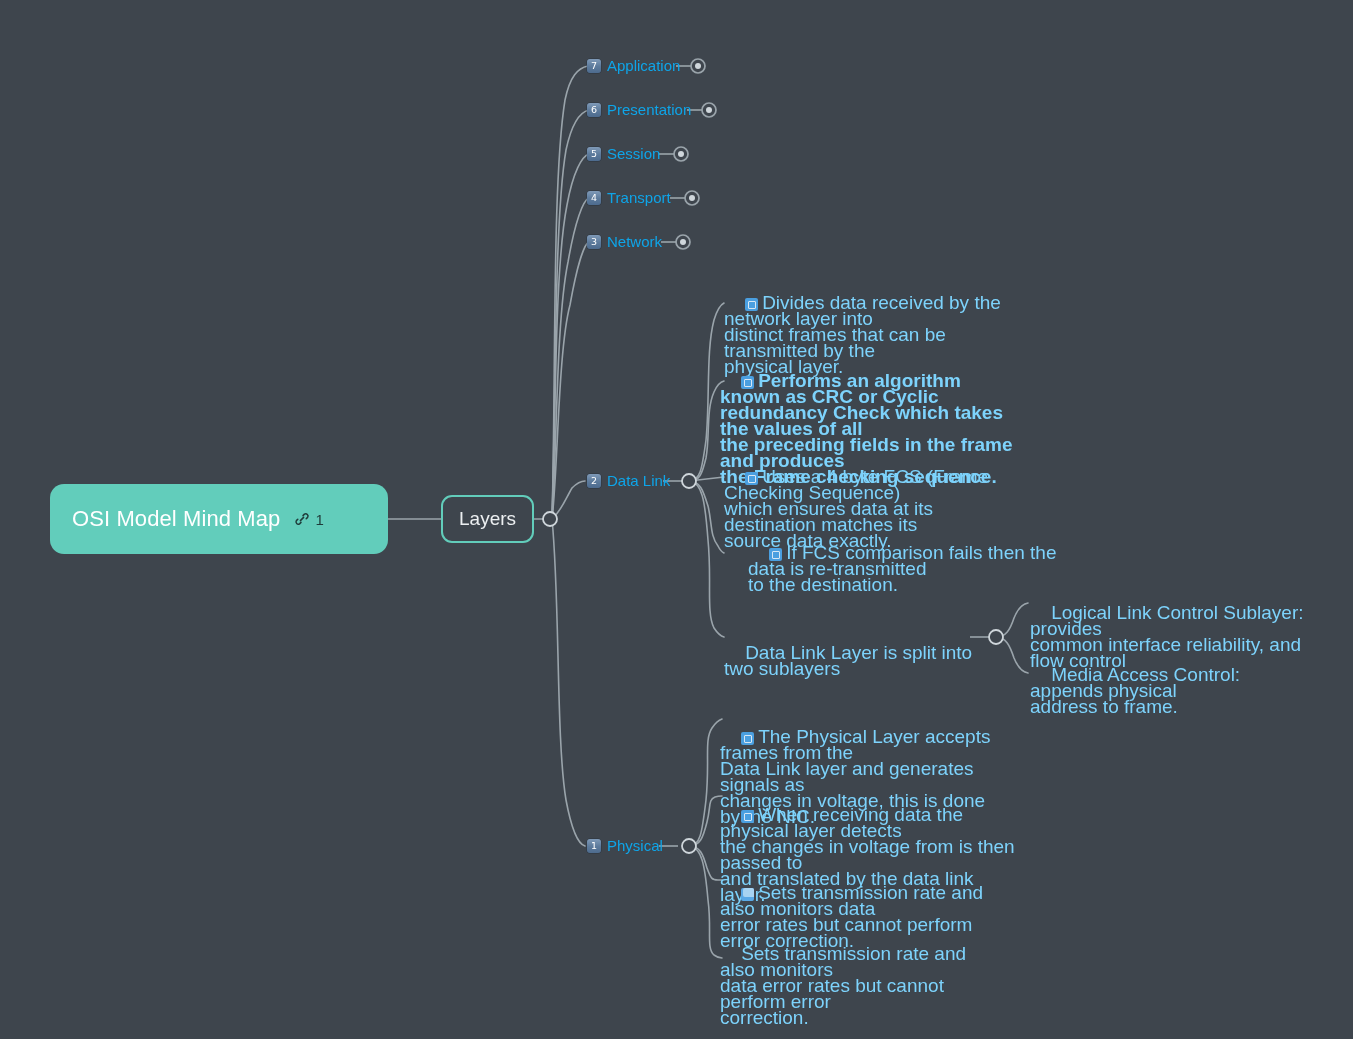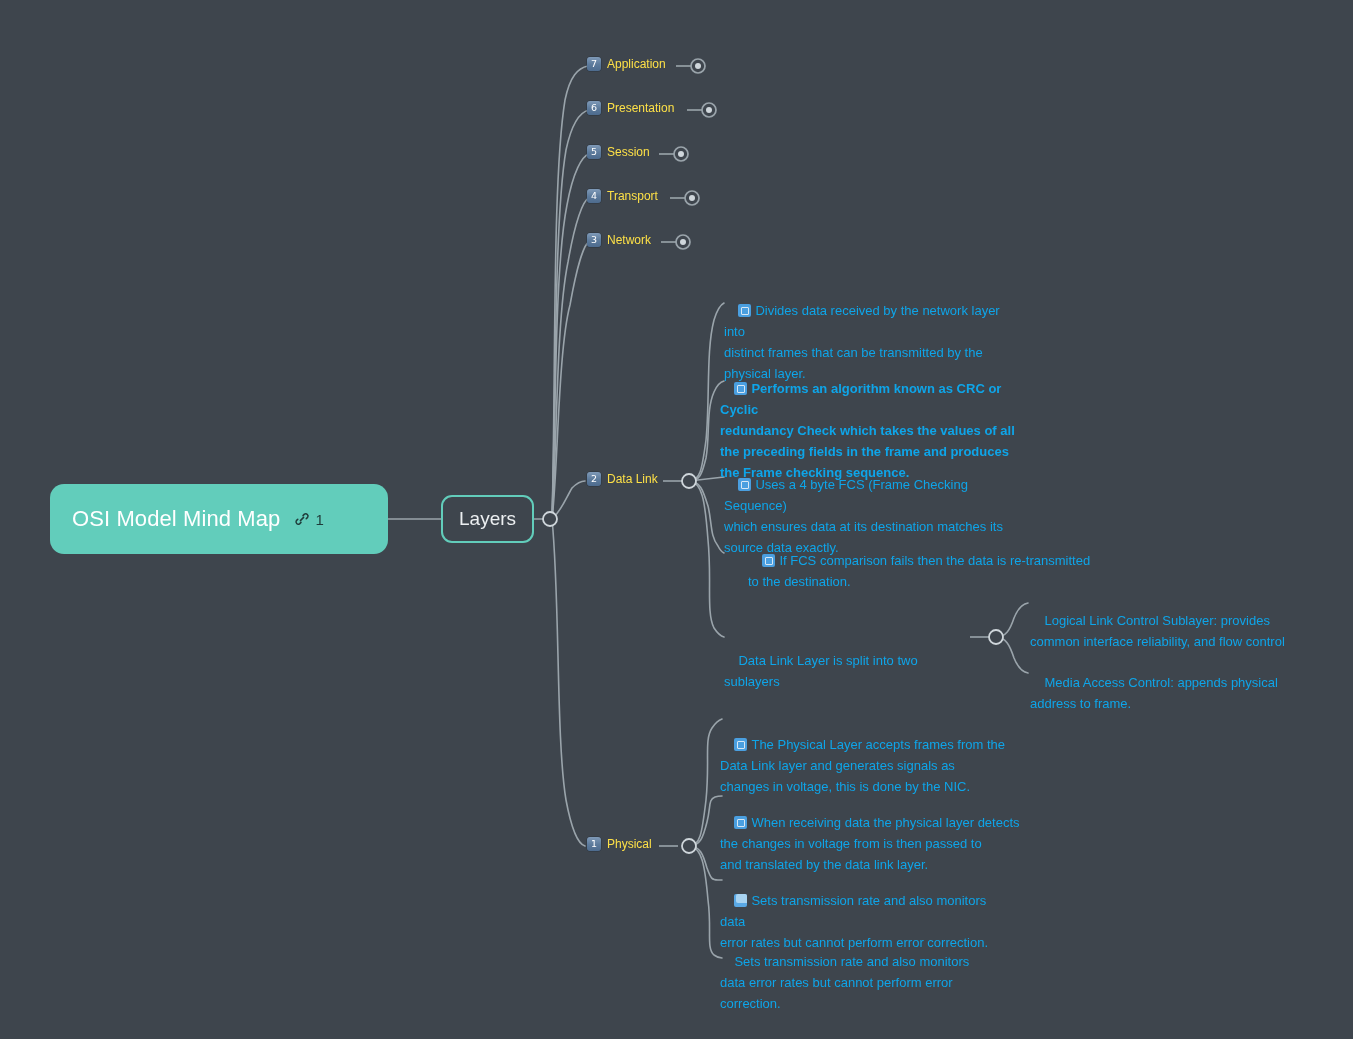--- a/index.html
+++ b/index.html
@@ -67,36 +67,36 @@
   }
   .layers-label {
     color: #eceff1;
     font-size: 19px;
     white-space: nowrap;
   }
 
   
   .node {
     position: absolute;
-    color: #0ea5e9;
-    font-size: 13px;
-    line-height: 21px;
+    color: #7dd3fc;
+    font-size: 19px;
+    line-height: 16px;
     white-space: pre-wrap;
   }
 
   
   .layer-row {
     position: absolute;
     display: flex;
     align-items: center;
     white-space: nowrap;
   }
   .layer-row .layer-text {
-    color: #fde047;
-    font-size: 12px;
+    color: #0ea5e9;
+    font-size: 15px;
     margin-left: 6px;
   }
 
   
   .num-badge {
     display: inline-block;
     width: 14px;
     height: 14px;
     border-radius: 3px;
     background: linear-gradient(180deg, #7f9ab8 0%, #5d7b9c 52%, #4d6b8e 100%);

